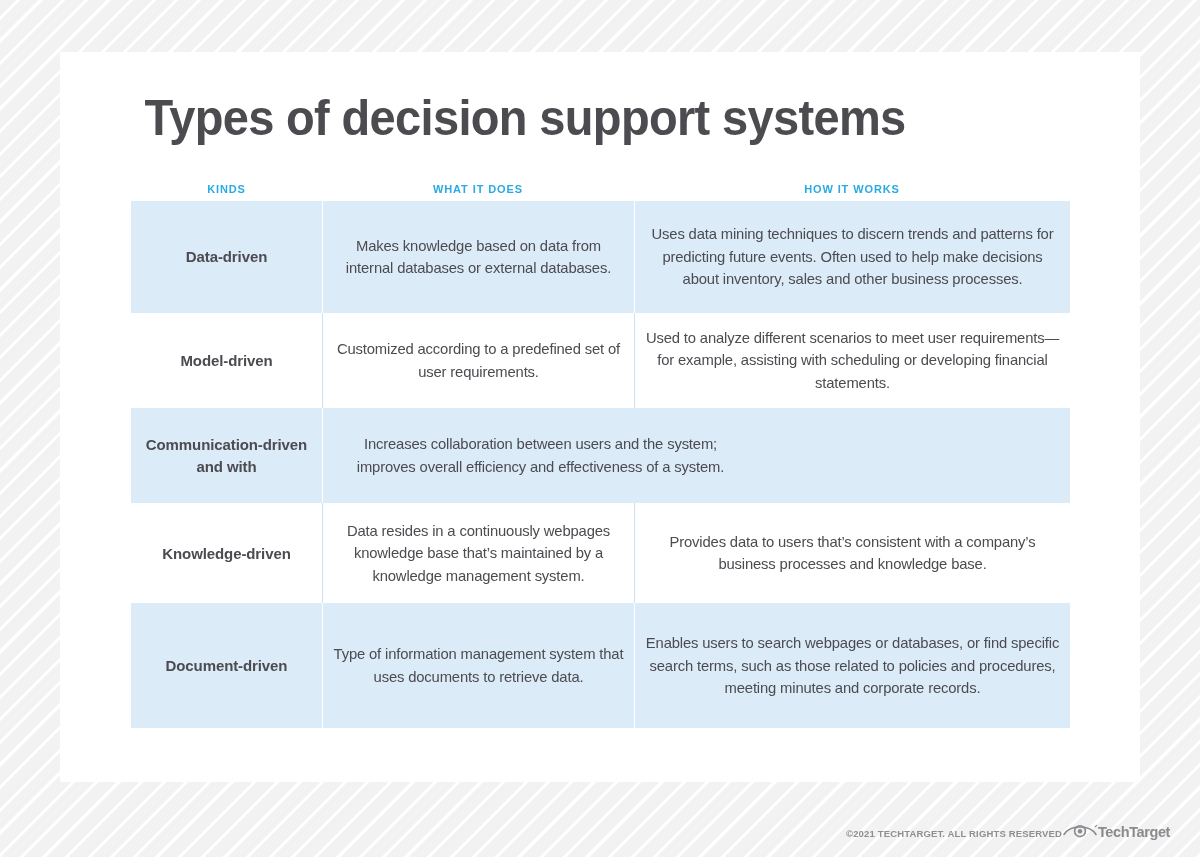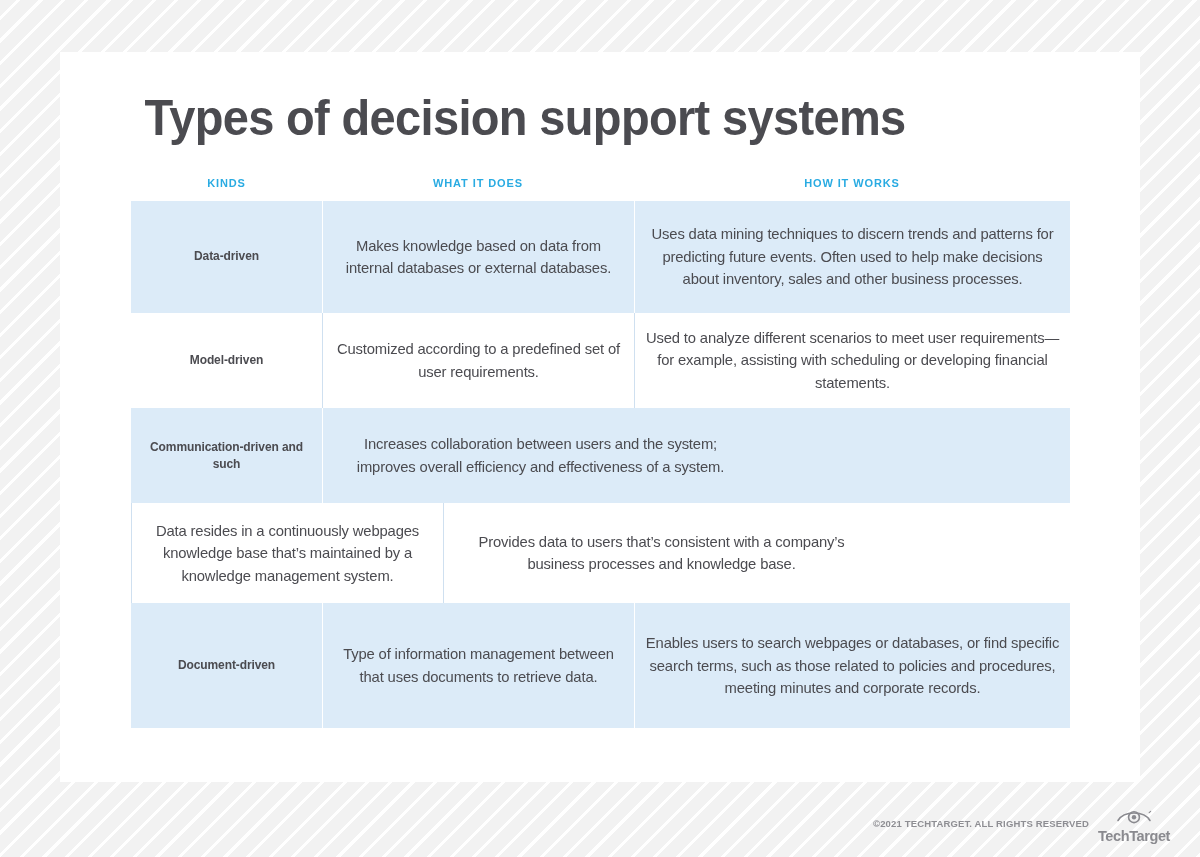--- a/index.html
+++ b/index.html
@@ -48,21 +48,21 @@
   .table {
     position: absolute;
     left: 71px;
     top: 125px;
     width: 939px;
   }
 
   .thead {
     display: flex;
     height: 24px;
-    align-items: flex-start;
+    align-items: center;
   }
 
   .th {
     font-size: 11px;
     font-weight: bold;
     color: #29abe2;
     letter-spacing: 0.9px;
     text-align: center;
     text-transform: uppercase;
   }
@@ -84,21 +84,21 @@
     display: flex;
     align-items: center;
     justify-content: center;
     box-sizing: border-box;
     padding: 14px 10px;
     text-align: center;
     color: #4b4b50;
   }
 
   .cell.kind {
-    font-size: 12px;
+    font-size: 15px;
     font-weight: bold;
     line-height: 1.45;
     letter-spacing: -0.1px;
   }
 
   .cell.desc {
     font-size: 14.8px;
     line-height: 1.52;
     letter-spacing: -0.15px;
   }
@@ -114,36 +114,35 @@
   .h-row-2 { min-height: 84px; }
   .h-row-3 { min-height: 95px; }
   .h-row-4 { min-height: 100px; }
   .h-row-5 { min-height: 125px; }
 
   .footer {
     position: absolute;
     right: 30px;
     bottom: 14px;
     display: flex;
-    align-items: center;
-    gap: 9px;
+    align-items: flex-end;
   }
 
   .copyright {
     font-size: 9.5px;
     font-weight: bold;
     color: #8e8e93;
     letter-spacing: 0.15px;
     white-space: nowrap;
     padding-bottom: 4px;
   }
 
   .logo {
     display: flex;
-    flex-direction: column;
+    flex-direction: row;
     align-items: center;
     line-height: 1;
   }
   .logo-eye {
     display: block;
     margin-bottom: 1px;
   }
   .logo-word {
     font-family: "Liberation Sans", sans-serif;
     font-size: 14.5px;
@@ -173,32 +172,33 @@
       <div class="cell desc col-3 divider-left">Uses data mining techniques to discern trends and patterns for predicting future events. Often used to help make decisions about inventory, sales and other business processes.</div>
     </div>
 
     <div class="row h-row-2">
       <div class="cell kind col-1">Model-driven</div>
       <div class="cell desc col-2 divider-left">Customized according to a predefined set of user requirements.</div>
       <div class="cell desc col-3 divider-left">Used to analyze different scenarios to meet user requirements—for example, assisting with scheduling or developing financial statements.</div>
     </div>
 
     <div class="row shaded h-row-3">
-      <div class="cell kind col-1">Communication-driven and such</div>
+      <div class="cell kind col-1">Communication-driven and with</div>
       <div class="cell desc col-3 divider-left">Increases collaboration between users and the system; improves overall efficiency and effectiveness of a system.</div>
     </div>
 
     <div class="row h-row-4">
+      <div class="cell kind col-1">Knowledge-driven</div>
       <div class="cell desc col-2 divider-left">Data resides in a continuously webpages knowledge base that’s maintained by a knowledge management system.</div>
       <div class="cell desc col-3 divider-left">Provides data to users that’s consistent with a company’s business processes and knowledge base.</div>
     </div>
 
     <div class="row shaded h-row-5">
       <div class="cell kind col-1">Document-driven</div>
-      <div class="cell desc col-2 divider-left">Type of information management between that uses documents to retrieve data.</div>
+      <div class="cell desc col-2 divider-left">Type of information management system that uses documents to retrieve data.</div>
       <div class="cell desc col-3 divider-left">Enables users to search webpages or databases, or find specific search terms, such as those related to policies and procedures, meeting minutes and corporate records.</div>
     </div>
 
   </div>
 </div>
 
 <div class="footer">
   <div class="copyright">©2021 TECHTARGET. ALL RIGHTS RESERVED</div>
   <div class="logo">
     <span class="logo-eye">

